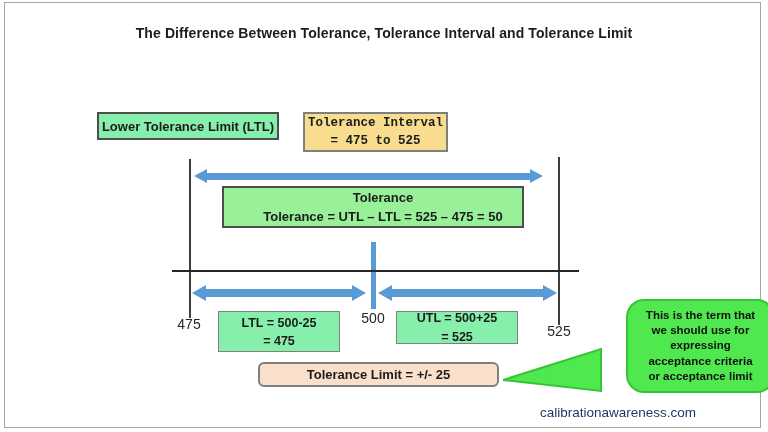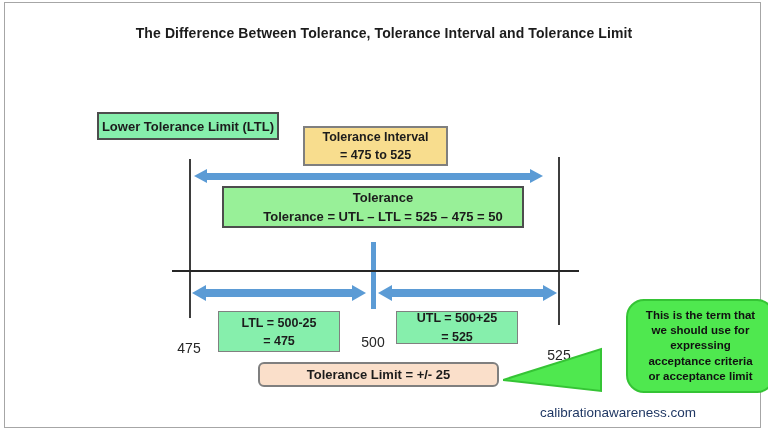--- a/index.html
+++ b/index.html
@@ -22,21 +22,21 @@
   }
   .thinb{border-width:1.5px;border-color:#808080;}
   .interval-box{background:var(--interval-yellow);border-color:#7f7f7f;}
   .tolerance-box{background:var(--tolerance-green);padding-left:20px;}
   .limit-box{background:var(--limit-peach);border-color:#7f7f7f;border-radius:6px;}
   .vline{position:absolute;background:#3d3d3d;}
   .axis{position:absolute;background:#262626;}
   .nominal{position:absolute;background:var(--arrow-blue);}
   .tick{
     position:absolute;width:46px;text-align:center;font-size:14px;
-    font-weight:400;color:#262626;margin-top:24px;
+    font-weight:400;color:#262626;
   }
   .harrow{position:absolute;display:flex;align-items:center;}
   .harrow .ah{width:0;height:0;flex:0 0 auto;}
   .harrow .al{border-top:7px solid transparent;border-bottom:7px solid transparent;border-right:13px solid var(--arrow-blue);}
   .harrow .ar{border-top:7px solid transparent;border-bottom:7px solid transparent;border-left:13px solid var(--arrow-blue);}
   .harrow .shaft{flex:1 1 auto;height:7px;background:var(--arrow-blue);}
   .harrow.thick .al{border-top-width:8px;border-bottom-width:8px;border-right-width:14px;}
   .harrow.thick .ar{border-top-width:8px;border-bottom-width:8px;border-left-width:14px;}
   .harrow.thick .shaft{height:8px;}
   .callout-tail{position:absolute;left:503px;top:346px;}
@@ -59,21 +59,21 @@
 <div id="stage">
 
   <div class="slide-border"></div>
 
   <div class="title">The Difference Between Tolerance, Tolerance Interval and Tolerance Limit</div>
 
   <div class="box" style="left:97px;top:112px;width:182px;height:28px;font-size:13px;">
     <div>Lower Tolerance Limit (LTL)</div>
   </div>
 
-  <div class="box interval-box" style="left:303px;top:126px;width:145px;height:40px;font-size:12.5px;line-height:1.45;">
+  <div class="box interval-box" style="left:303px;top:112px;width:145px;height:40px;font-size:12.5px;line-height:1.45;font-family:Liberation Mono, monospace;">
     <div>Tolerance Interval</div>
     <div>= 475 to 525</div>
   </div>
 
   <div class="vline" style="left:189px;top:159px;width:2px;height:159px;"></div>
   <div class="vline" style="left:558px;top:157px;width:2px;height:168px;"></div>
 
   <div class="harrow" style="left:194px;top:169px;width:349px;height:14px;">
     <span class="ah al"></span>
     <span class="shaft"></span>

